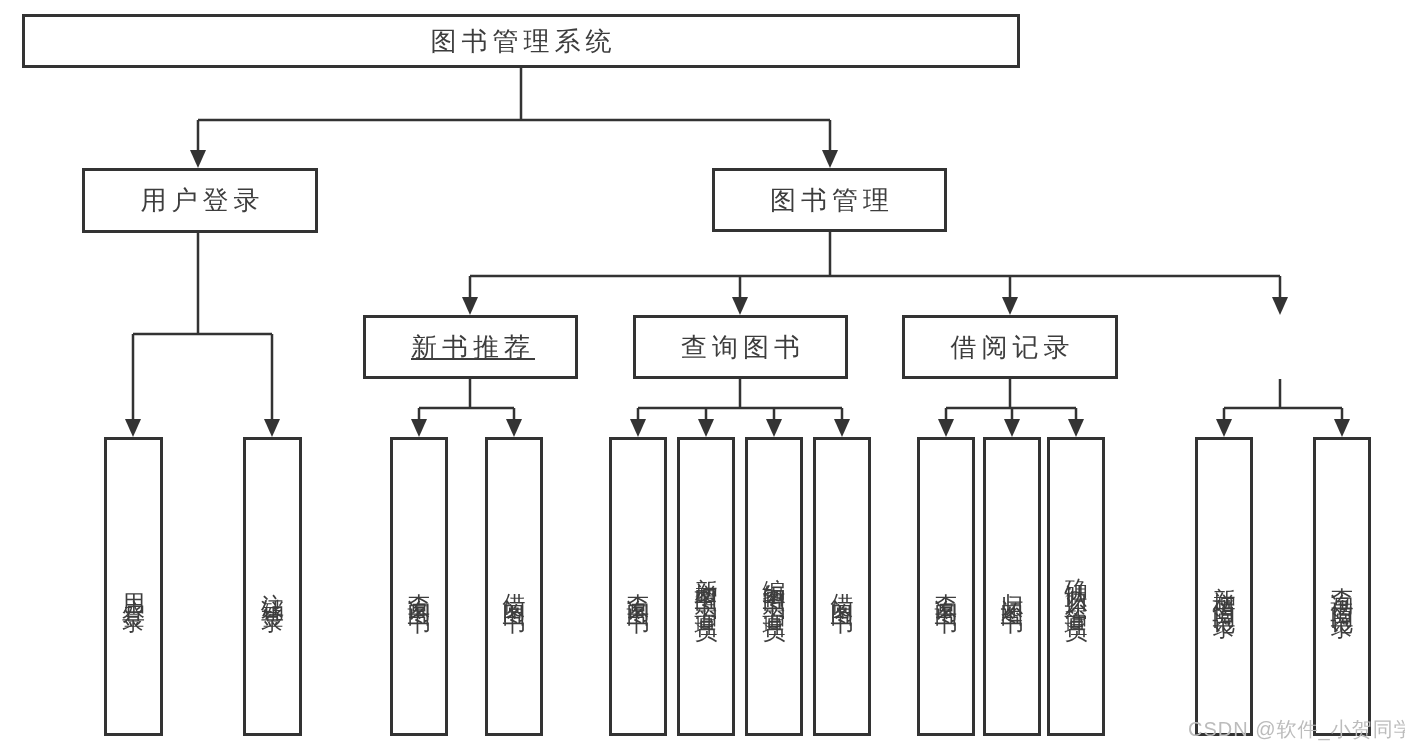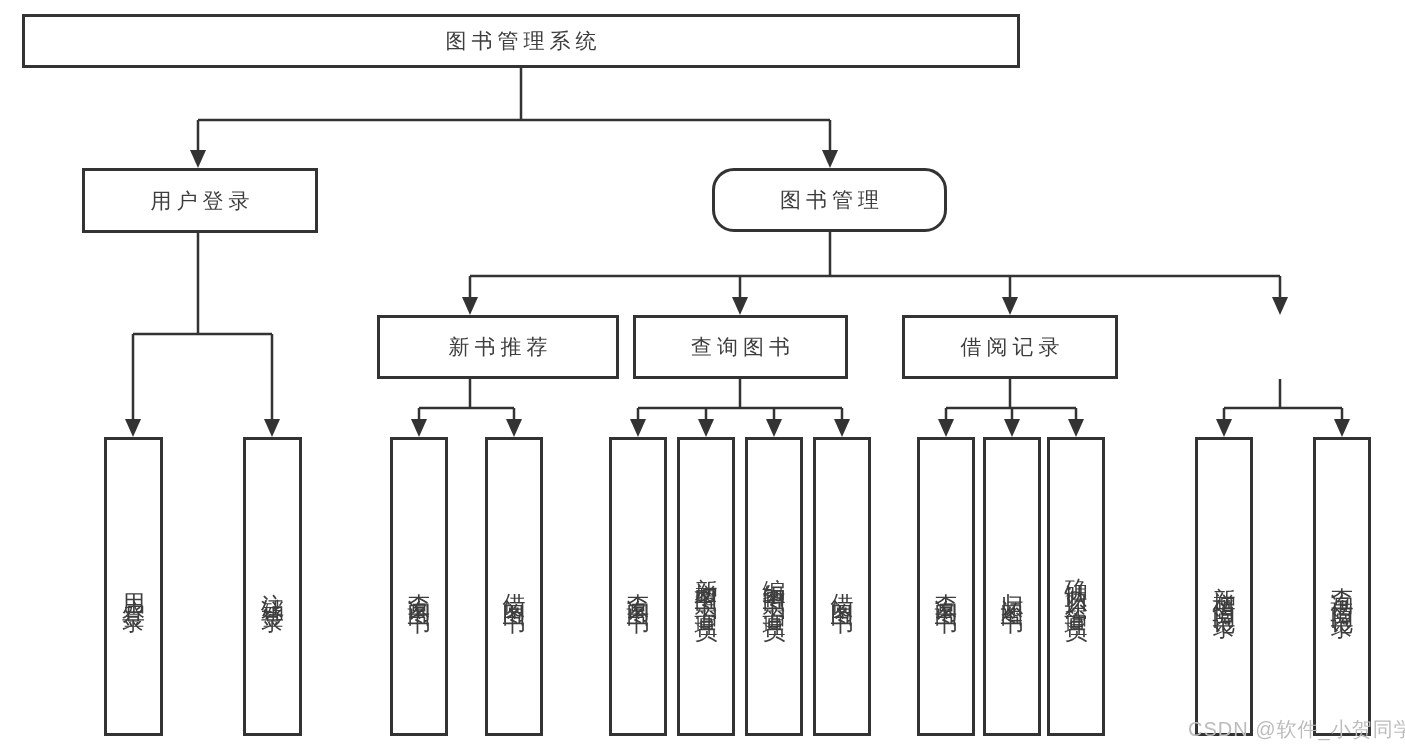--- a/index.html
+++ b/index.html
@@ -26,21 +26,21 @@
     pointer-events: none;
   }
   .box {
     position: absolute;
     border: 3px solid var(--line);
     background: var(--background);
     display: flex;
     align-items: center;
     justify-content: center;
     color: var(--text);
-    font-size: 21px;
+    font-size: 26px;
     letter-spacing: 5px;
     text-indent: 5px; 
     white-space: nowrap;
     z-index: 2;
   }
   .leaf {
     writing-mode: vertical-lr;
     text-orientation: mixed;
     font-size: 23px;
     letter-spacing: 6px;
@@ -96,23 +96,23 @@
     <polygon points="1068,419 1084,419 1076,437"></polygon>
 
     <path d="M1280 379 V408 M1224 408 H1342 M1224 408 V421 M1342 408 V421"></path>
     <polygon points="1216,419 1232,419 1224,437"></polygon>
     <polygon points="1334,419 1350,419 1342,437"></polygon>
   </svg>
 
   <div class="box" style="left:22px; top:14px; width:998px; height:54px;">图书管理系统</div>
 
   <div class="box" style="left:82px; top:168px; width:236px; height:65px;">用户登录</div>
-  <div class="box" style="left:712px; top:168px; width:235px; height:64px;border-radius:22px;">图书管理</div>
+  <div class="box" style="left:712px; top:168px; width:235px; height:64px;">图书管理</div>
 
-  <div class="box" style="left:377px; top:315px; width:242px; height:64px;">新书推荐</div>
+  <div class="box" style="left:363px; top:315px; width:215px; height:64px;text-decoration:underline;">新书推荐</div>
   <div class="box" style="left:633px; top:315px; width:215px; height:64px;">查询图书</div>
   <div class="box" style="left:902px; top:315px; width:216px; height:64px;">借阅记录</div>
 
   <div class="box leaf" style="left:104px; top:437px; width:59px; height:299px;">用户登录</div>
   <div class="box leaf" style="left:243px; top:437px; width:59px; height:299px;">注销登录</div>
 
   <div class="box leaf" style="left:390px; top:437px; width:58px; height:299px;">查询图书</div>
   <div class="box leaf" style="left:485px; top:437px; width:58px; height:299px;">借阅图书</div>
 
   <div class="box leaf" style="left:609px; top:437px; width:58px; height:299px;">查询图书</div>

